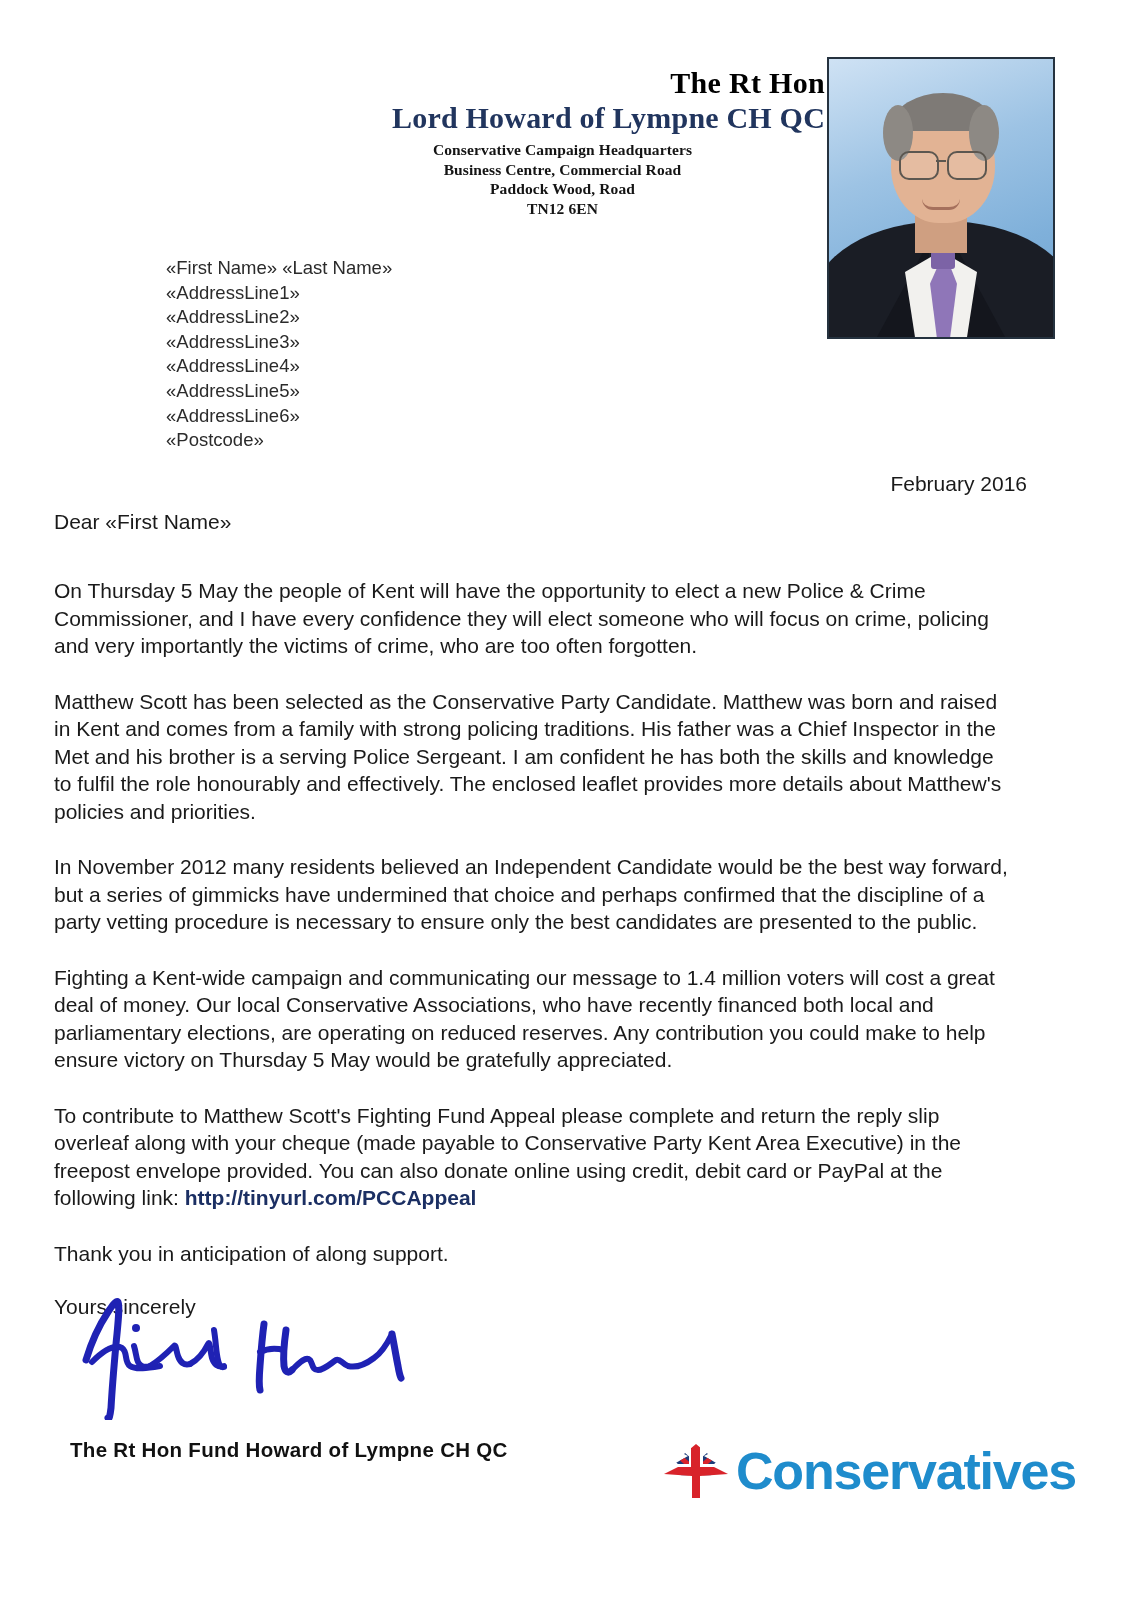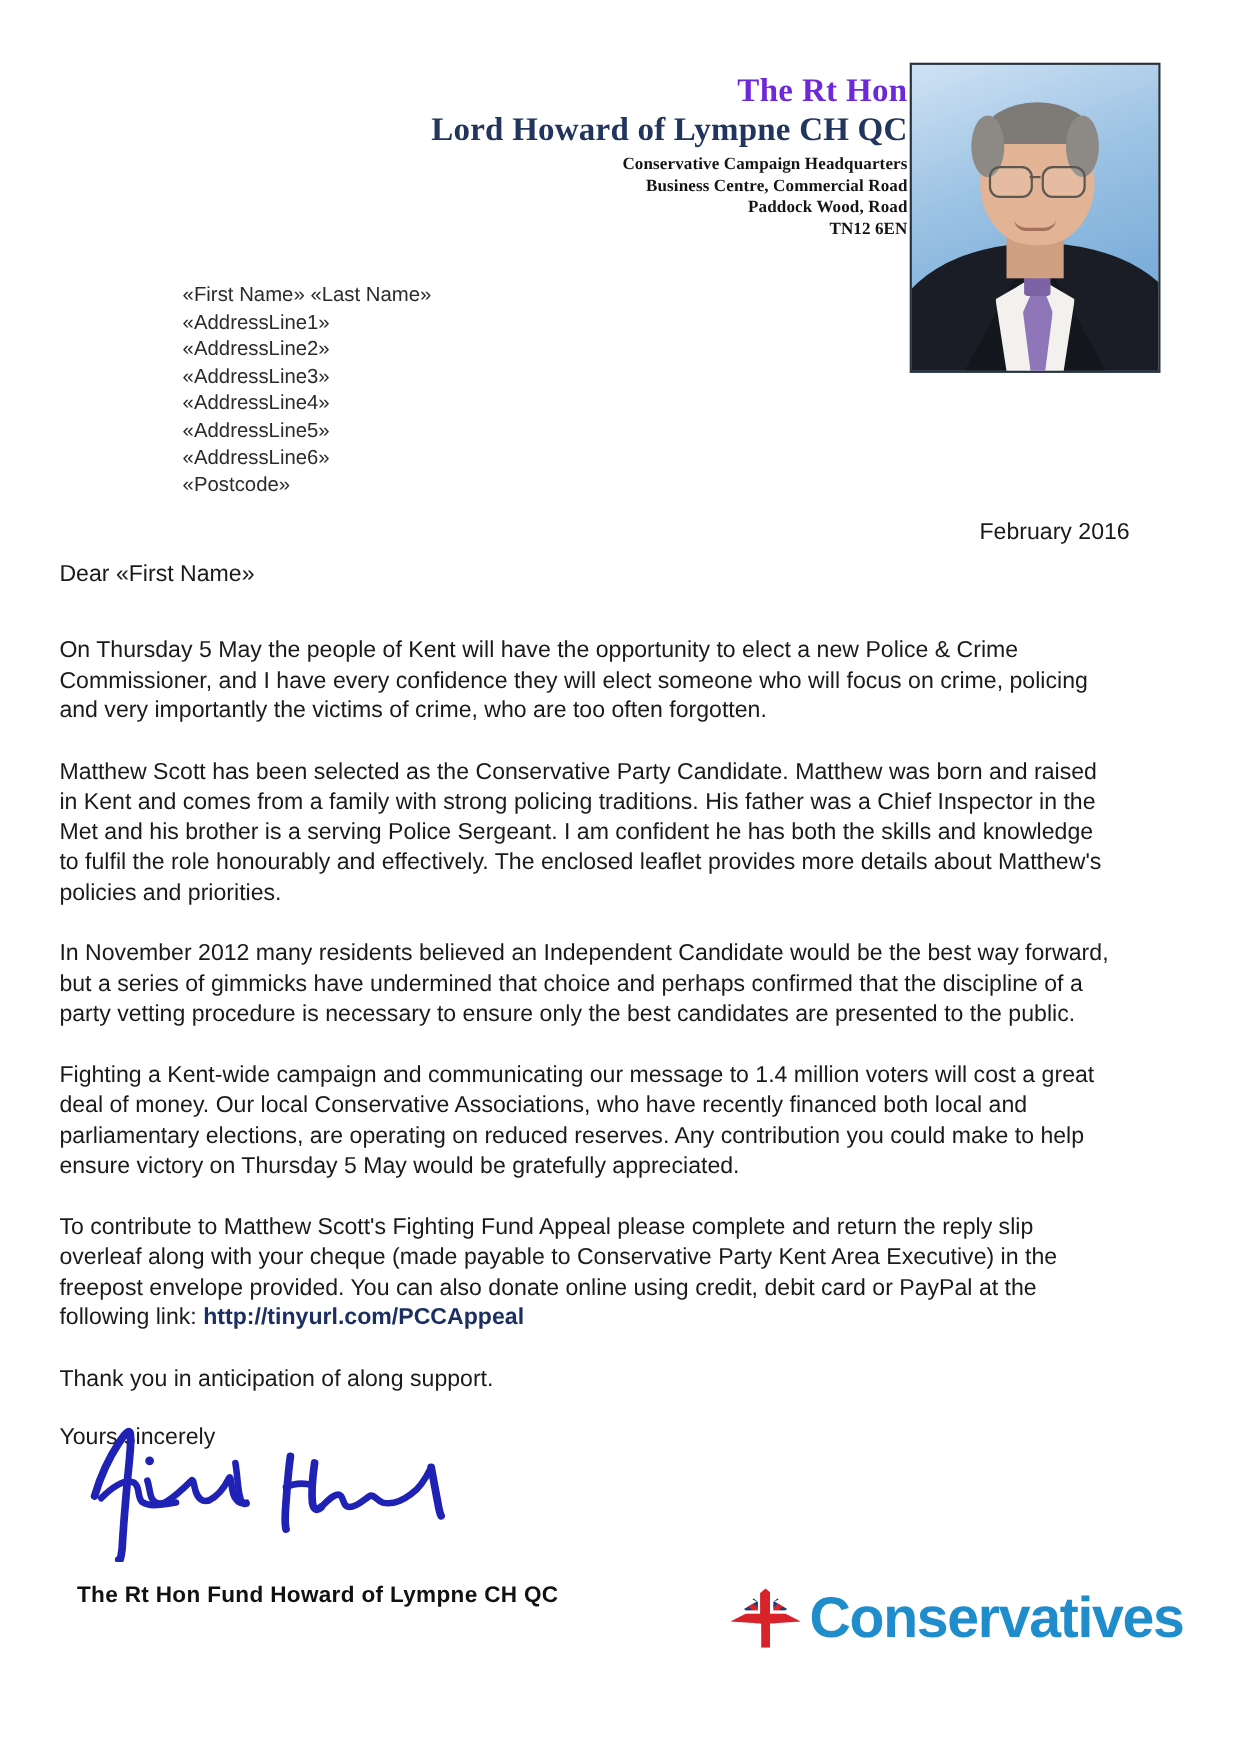--- a/index.html
+++ b/index.html
@@ -26,39 +26,40 @@
     left: 300px;
     top: 66px;
     width: 525px;
     text-align: right;
   }
   .lh-line1 {
     font-family: "Liberation Serif", serif;
     font-weight: bold;
     font-size: 30px;
     line-height: 34px;
-    color: #6d28d9;
+    color: #000000;
     letter-spacing: 0.3px;
   }
   .lh-line2 {
     font-family: "Liberation Serif", serif;
     font-weight: bold;
     font-size: 30px;
     line-height: 36px;
     color: #21355e;
     letter-spacing: 0.2px;
   }
   .lh-addr {
     font-family: "Liberation Serif", serif;
     font-weight: bold;
     font-size: 15.5px;
     line-height: 19.5px;
     color: #141414;
     margin-top: 4px;
     letter-spacing: 0.1px;
+    text-align: center;
   }
 
   
   .photo {
     position: absolute;
     left: 827px;
     top: 57px;
     width: 224px;
     height: 278px;
     border: 2px solid #25323f;

